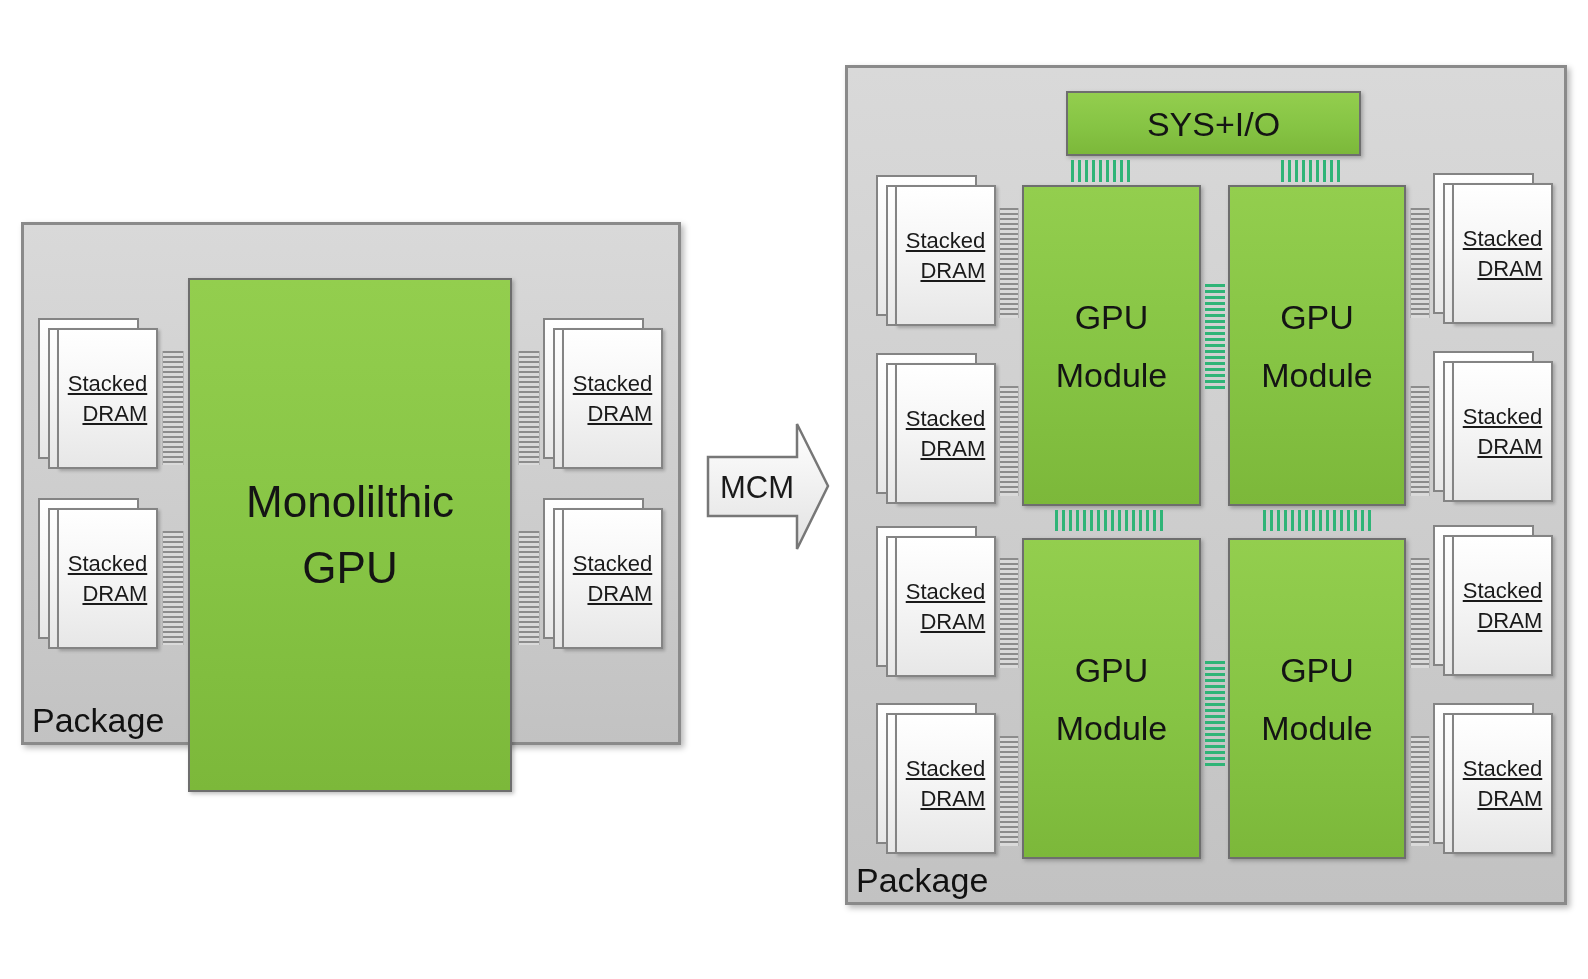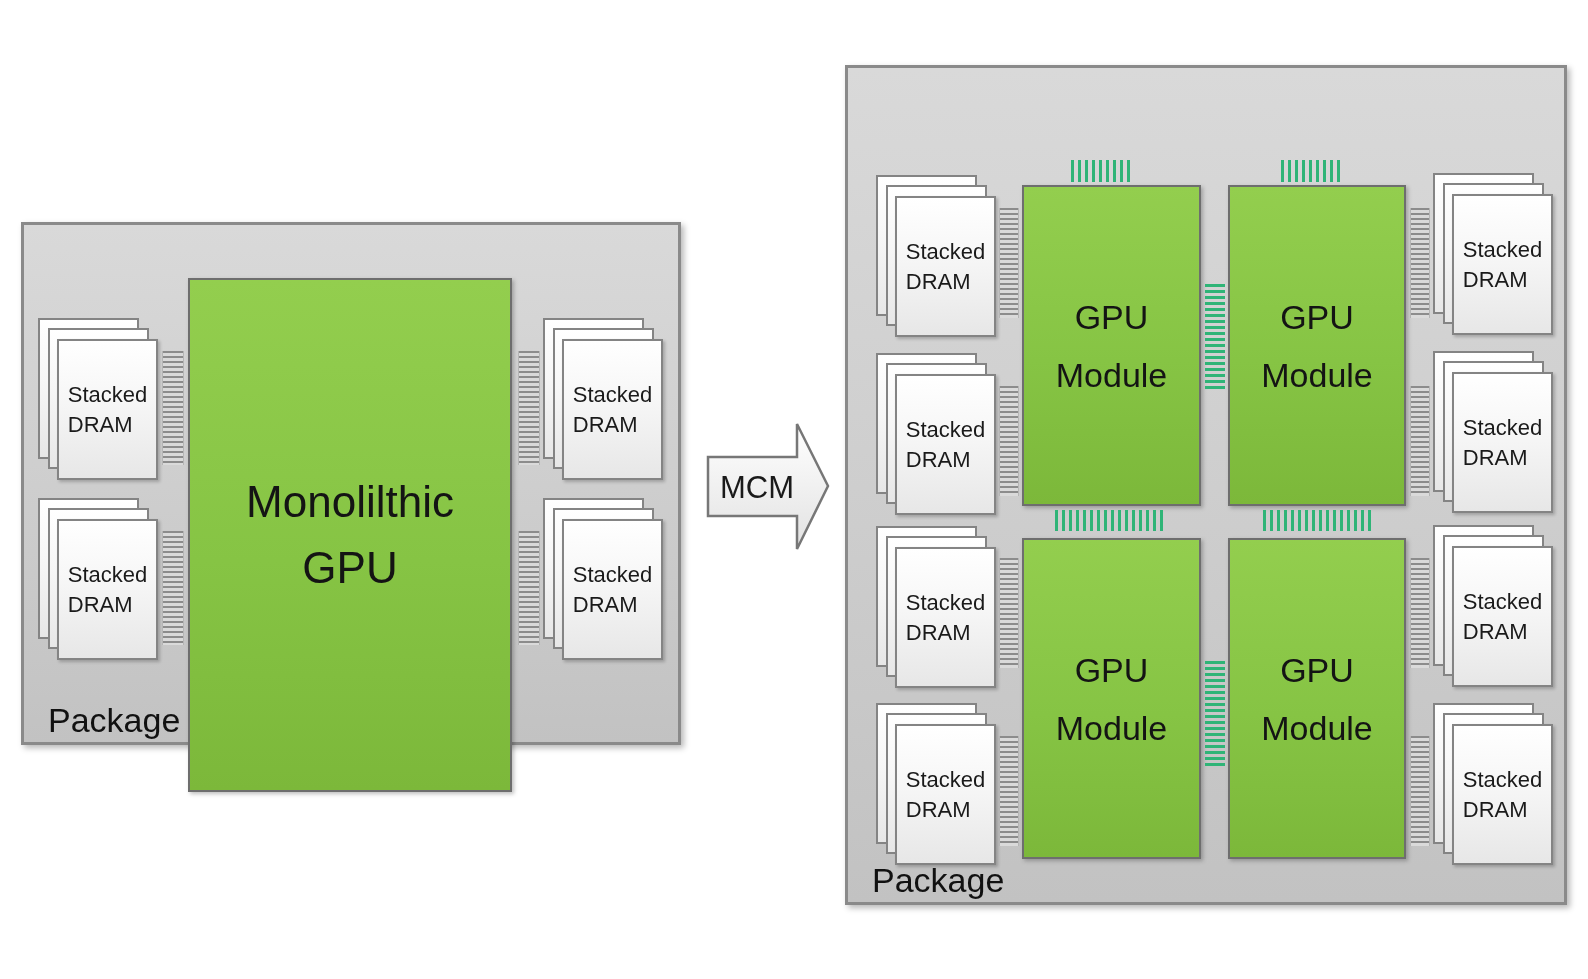--- a/index.html
+++ b/index.html
@@ -22,21 +22,20 @@
     box-sizing: border-box;
   }
   .package-label {
     position: absolute;
     left: 8px;
     bottom: 2px;
     font-size: 34px;
     line-height: 40px;
     color: #111;
     white-space: nowrap;
-    margin-left: 16px;
   }
 
   
   .chip {
     position: absolute;
     background: linear-gradient(180deg, #93ce4e 0%, #86c444 55%, #7cb83a 100%);
     border: 2px solid #6e6e6e;
     box-sizing: border-box;
     display: flex;
     align-items: center;
@@ -58,24 +57,25 @@
     position: absolute;
     width: 101px;
     height: 141px;
     background: linear-gradient(180deg, #ffffff 0%, #f6f6f6 45%, #e7e7e7 100%);
     border: 2px solid #848484;
     box-sizing: border-box;
   }
   .s1 { left: 0; top: 0; }
   .s2 { left: 10px; top: 10px; }
   .s3 {
-    left: 19px; top: 21px;
+    left: 19px; top: 10px;
     display: flex; align-items: center; justify-content: center;
-    text-align: left;
+    text-align: right;
     box-shadow: 2px 2px 3px rgba(0,0,0,0.22);
+    text-decoration: underline;
   }
   .dram-label {
     font-size: 22px;
     line-height: 30px;
     white-space: pre-line;
     color: #1a1a1a;
   }
 
   
   .ribs-gray {
@@ -160,20 +160,23 @@
         <stop offset="0" stop-color="#ffffff"></stop>
         <stop offset="1" stop-color="#e2e2e2"></stop>
       </linearGradient>
     </defs>
     <polygon points="13,41 102,41 102,8 133,70 102,133 102,100 13,100" fill="url(#agrad)" stroke="#777777" stroke-width="2.5"></polygon>
     <text class="arrow-text" x="62" y="82" text-anchor="middle">MCM</text>
   </svg>
 
   <div class="package" style="left:845px; top:65px; width:722px; height:840px;">
 
+    <div class="chip" style="left:218px; top:23px; width:295px; height:65px;">
+      <span class="chip-text sys-text">SYS+I/O</span>
+    </div>
 
     <div class="chip" style="left:174px; top:117px; width:179px; height:321px;">
       <span class="chip-text module-text">GPU
 Module</span>
     </div>
     <div class="chip" style="left:380px; top:117px; width:178px; height:321px;">
       <span class="chip-text module-text">GPU
 Module</span>
     </div>
     <div class="chip" style="left:174px; top:470px; width:179px; height:321px;">

